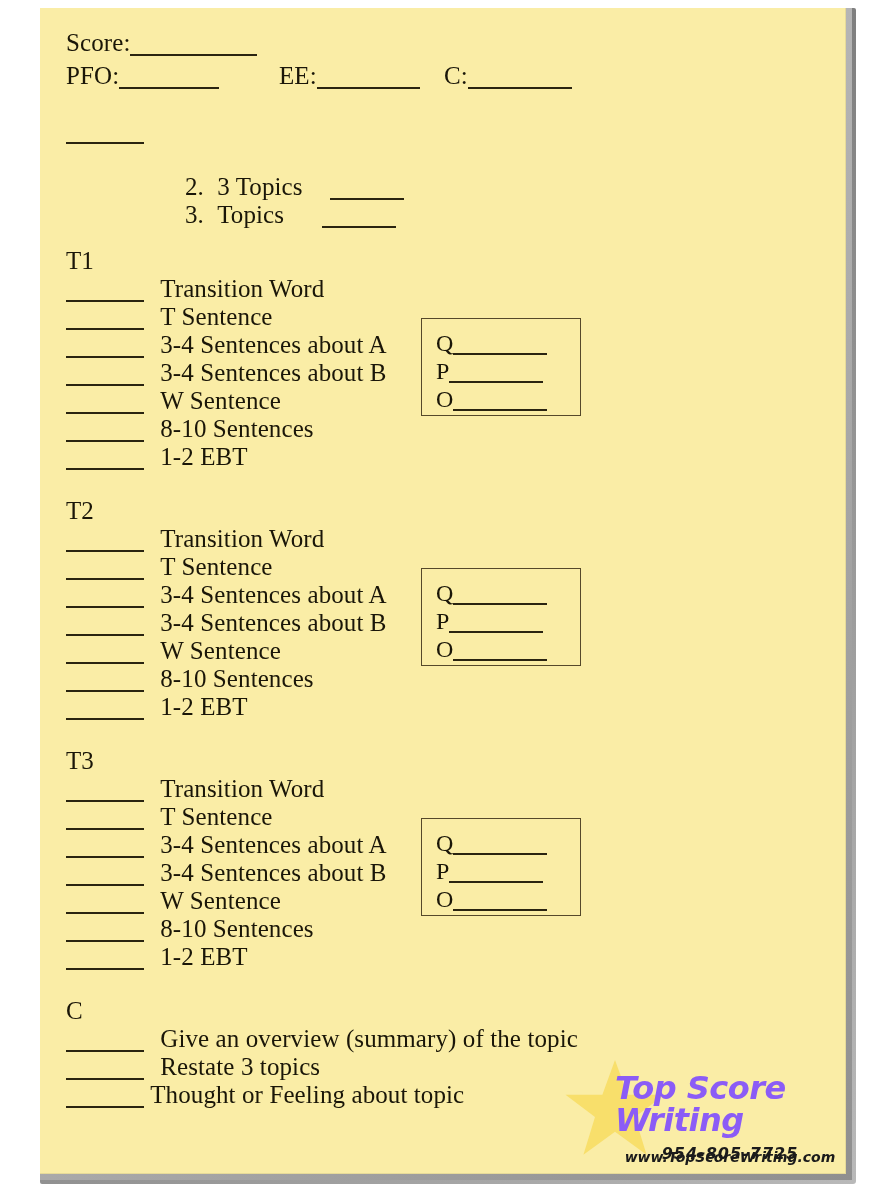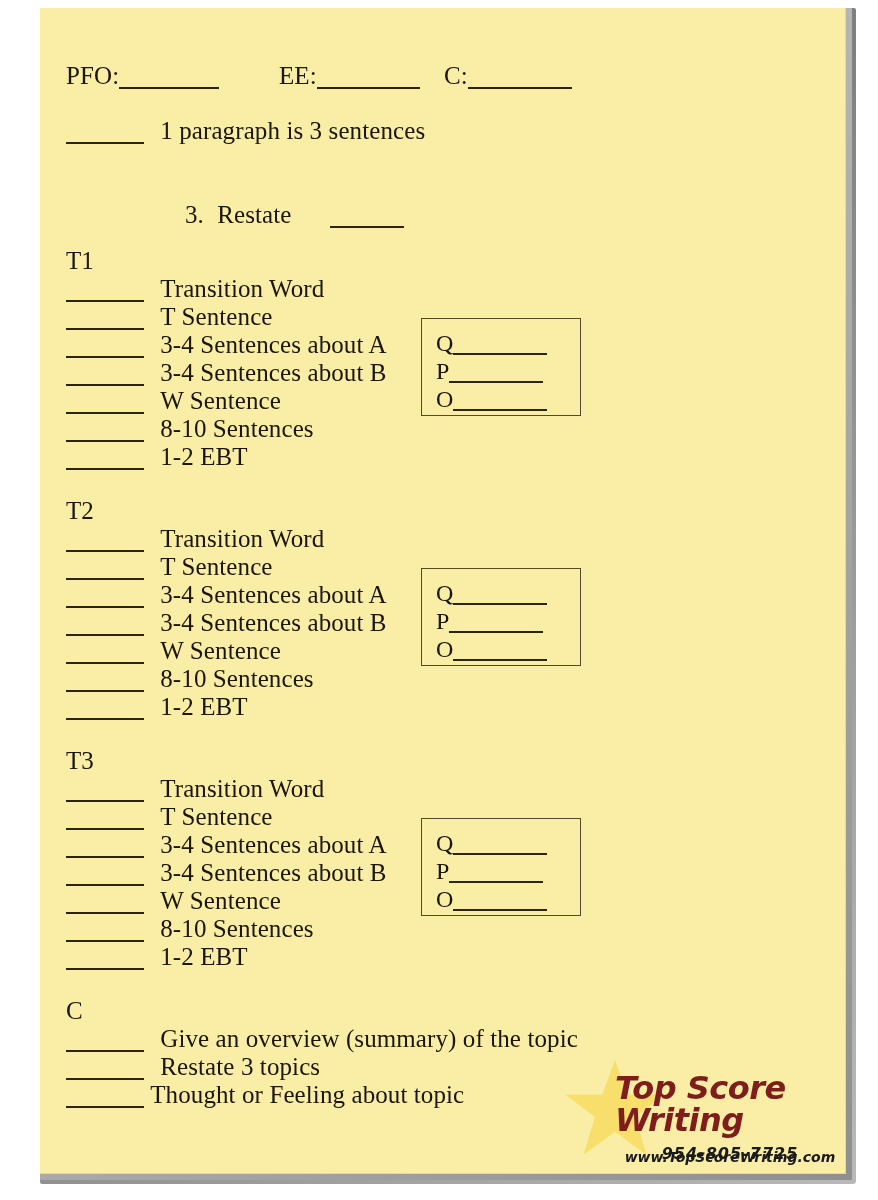--- a/index.html
+++ b/index.html
@@ -82,21 +82,21 @@
   .qpo .qrow .rule { border-bottom-width: 2.2px; }
 
   
   .logo-wrap { position: absolute; }
   .star { position: absolute; }
   .brand {
     position: absolute;
     font-family: "DejaVu Sans", "Liberation Sans", sans-serif;
     font-weight: bold;
     font-style: italic;
-    color: #7f1d1d;
+    color: #8b5cf6;
     letter-spacing: -0.5px;
   }
   .site, .phone {
     position: absolute;
     font-family: "DejaVu Sans", "Liberation Sans", sans-serif;
     font-weight: bold;
     font-style: italic;
     color: #1b1b1b;
     text-align: center;
   }
@@ -105,39 +105,46 @@
 <body>
 
 <div id="stage">
 
   <div class="pad-shadow"></div>
   <div class="pad-shadow2"></div>
   <div class="paper"></div>
 
   <div class="sheet">
 
+    <div class="row" style="left:26px; top:22px;">
+      <span class="lbl">Score:</span><span class="rule" style="width:127px;"></span>
+    </div>
 
     <div class="row" style="left:26px; top:55px;">
       <span class="lbl">PFO:</span><span class="rule" style="width:100px;"></span>
     </div>
     <div class="row" style="left:239px; top:55px;">
       <span class="lbl">EE:</span><span class="rule" style="width:103px;"></span>
     </div>
     <div class="row" style="left:404px; top:55px;">
       <span class="lbl">C:</span><span class="rule" style="width:104px;"></span>
     </div>
 
     <div class="row" style="left:26px; top:110px;">
       <span class="rule" style="width:78px;"></span>
-      <span class="lbl" style="margin-left:10px;">1 paragraph is 3 sentences</span>
-    </div>
-
+    </div>
+
+    <div class="row" style="left:145px; top:166px;">
+      <span class="lbl">2.</span>
+      <span class="lbl" style="margin-left:7px;">3 Topics</span>
+      <span class="rule" style="width:74px; margin-left:21px;"></span>
+    </div>
     <div class="row" style="left:145px; top:194px;">
       <span class="lbl">3.</span>
-      <span class="lbl" style="margin-left:7px;">Restate</span>
+      <span class="lbl" style="margin-left:7px;">Topics</span>
       <span class="rule" style="width:74px; margin-left:32px;"></span>
     </div>
 
     <div class="row heading" style="left:26px; top:240px;">T1</div>
 
     <div class="row" style="left:26px; top:268px;">
       <span class="rule" style="width:78px;"></span>
       <span class="lbl" style="margin-left:10px;">Transition Word</span>
     </div>
     <div class="row" style="left:26px; top:296px;">

